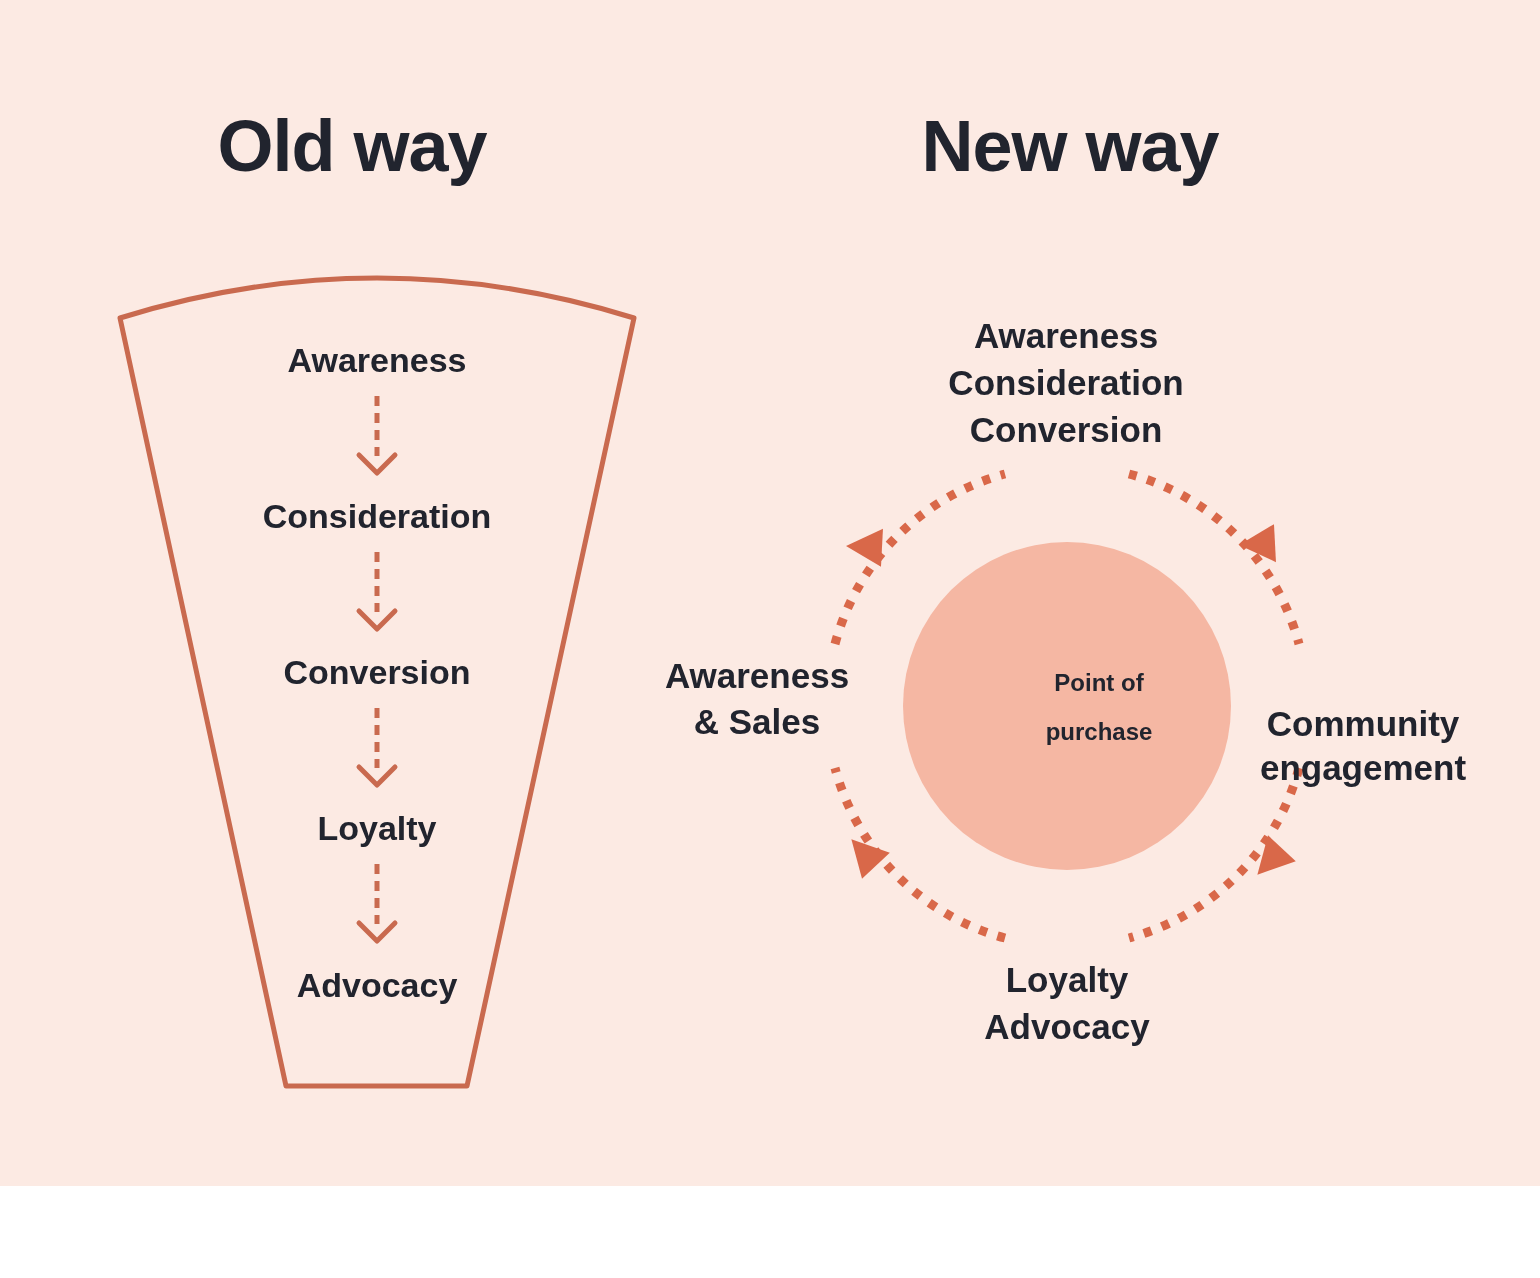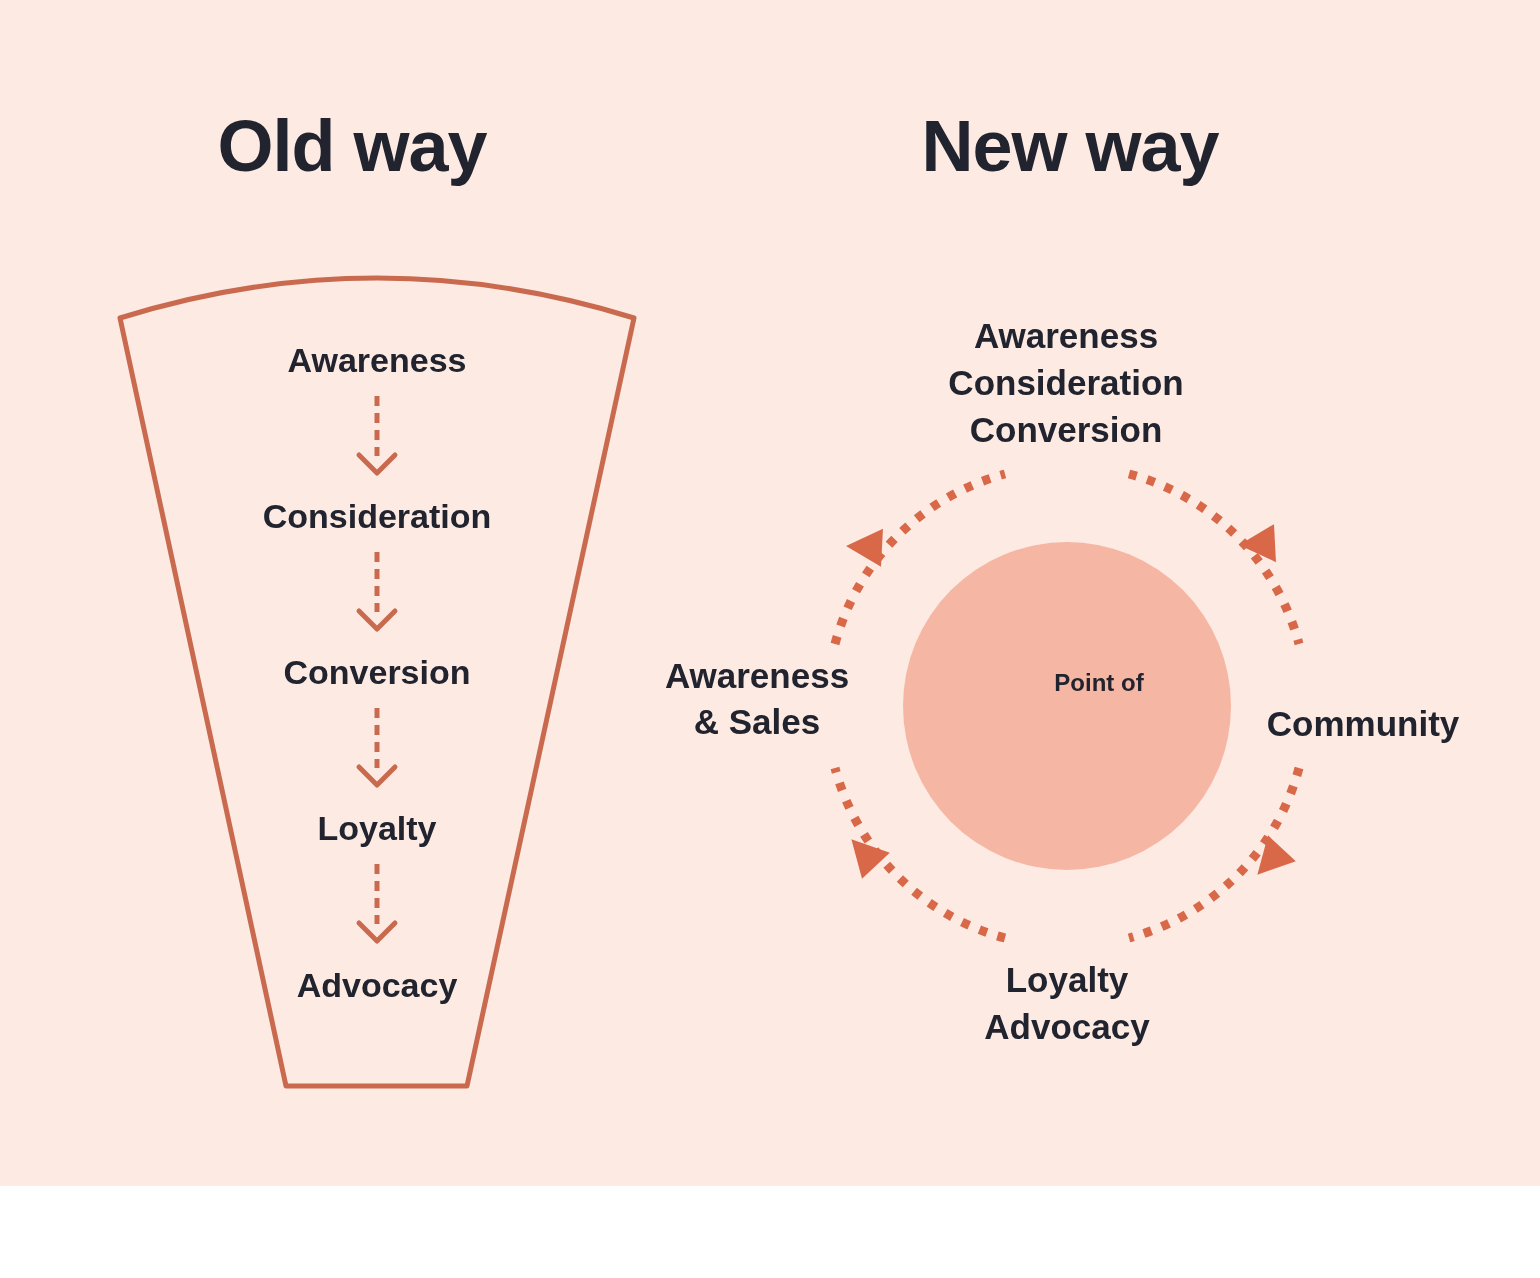--- a/index.html
+++ b/index.html
@@ -111,24 +111,26 @@
     <div>Conversion</div>
   </div>
 
   <div class="multiline left-label">
     <div>Awareness</div>
     <div>&amp; Sales</div>
   </div>
 
   <div class="multiline right-label">
     <div>Community</div>
+    <div>engagement</div>
   </div>
 
   <div class="multiline bottom-group">
     <div>Loyalty</div>
     <div>Advocacy</div>
   </div>
 
   <div class="multiline center-label">
     <div>Point of</div>
+    <div>purchase</div>
   </div>
 
 </div>
 
 </body></html>

